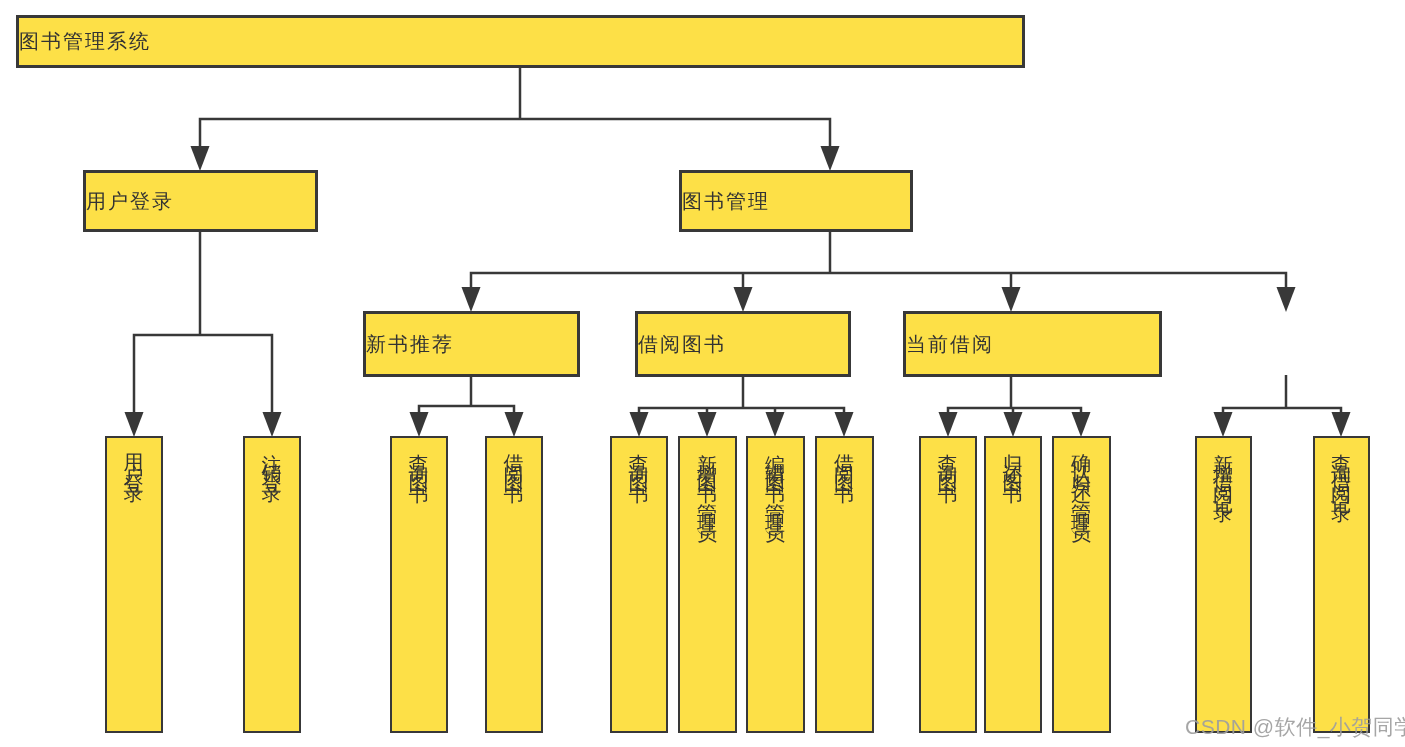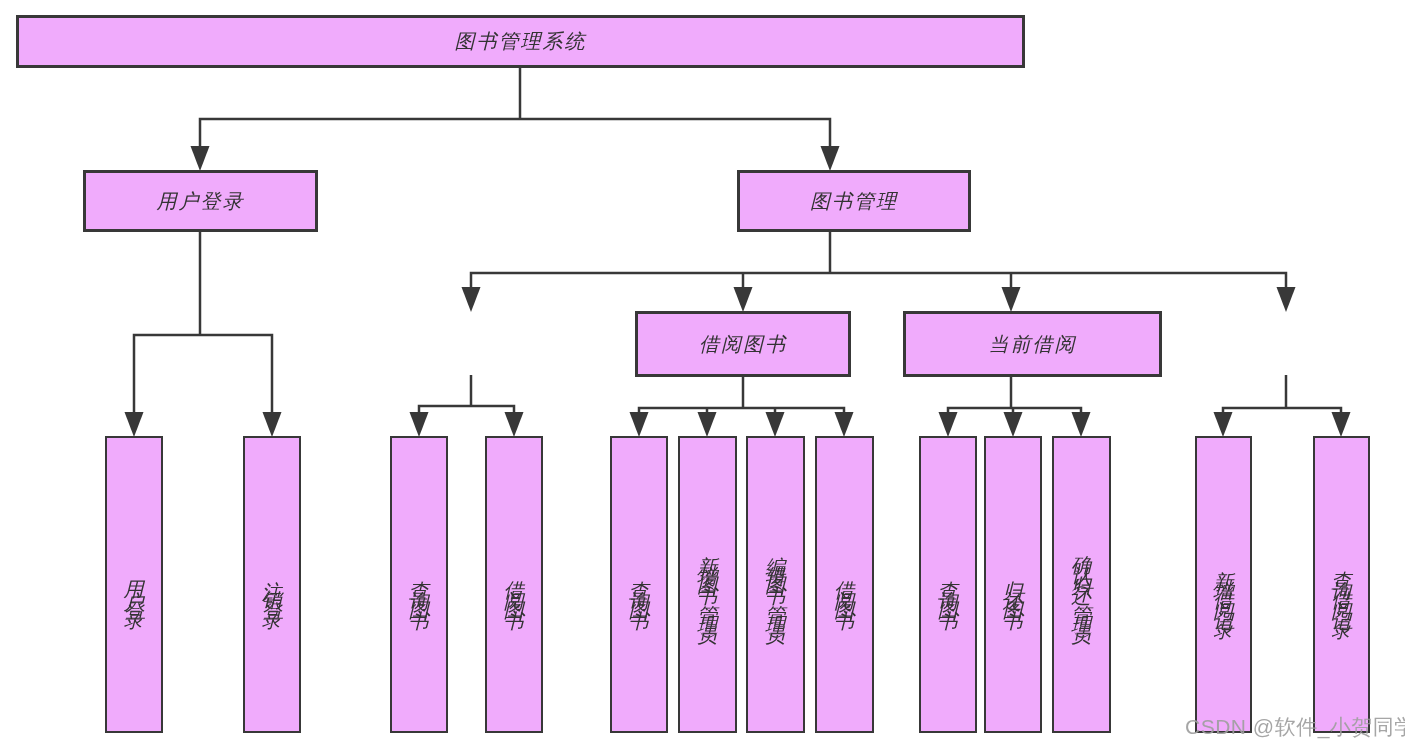--- a/index.html
+++ b/index.html
@@ -7,27 +7,26 @@
     position:relative;
     width:1405px; height:747px;
     background:#ffffff;
     font-family:"Liberation Sans", sans-serif;
     overflow:hidden;
   }
   #wires { position:absolute; left:0; top:0; width:1405px; height:747px; }
   .node {
     position:absolute;
     box-sizing:border-box;
-    background:#f0abfc;
+    background:#fde047;
     border:3px solid #383838;
     color:#333333;
-    display:flex; align-items:center; justify-content:center;
+    display:flex; align-items:center; 
     font-size:20px; letter-spacing:2px;
     white-space:nowrap;
-    font-style:italic;
   }
   .leaf {
     border-width:2px;
     writing-mode:vertical-rl;
     text-orientation:mixed;
     letter-spacing:10px;
     font-size:20px;
     white-space:normal;
     line-height:1;
   }
@@ -103,24 +102,27 @@
     </g>
   </svg>
 
   <div class="node" style="left:16px; top:15px; width:1009px; height:53px;">
     <span>图书管理系统</span>
   </div>
 
   <div class="node" style="left:83px; top:170px; width:235px; height:62px;">
     <span>用户登录</span>
   </div>
-  <div class="node" style="left:737px; top:170px; width:234px; height:62px;">
+  <div class="node" style="left:679px; top:170px; width:234px; height:62px;">
     <span>图书管理</span>
   </div>
 
+  <div class="node" style="left:363px; top:311px; width:217px; height:66px;">
+    <span>新书推荐</span>
+  </div>
   <div class="node" style="left:635px; top:311px; width:216px; height:66px;">
     <span>借阅图书</span>
   </div>
   <div class="node" style="left:903px; top:311px; width:259px; height:66px;">
     <span>当前借阅</span>
   </div>
 
   <div class="node leaf" style="left:105px; top:436px; width:58px; height:297px;">
     <span>用户登录</span>
   </div>

